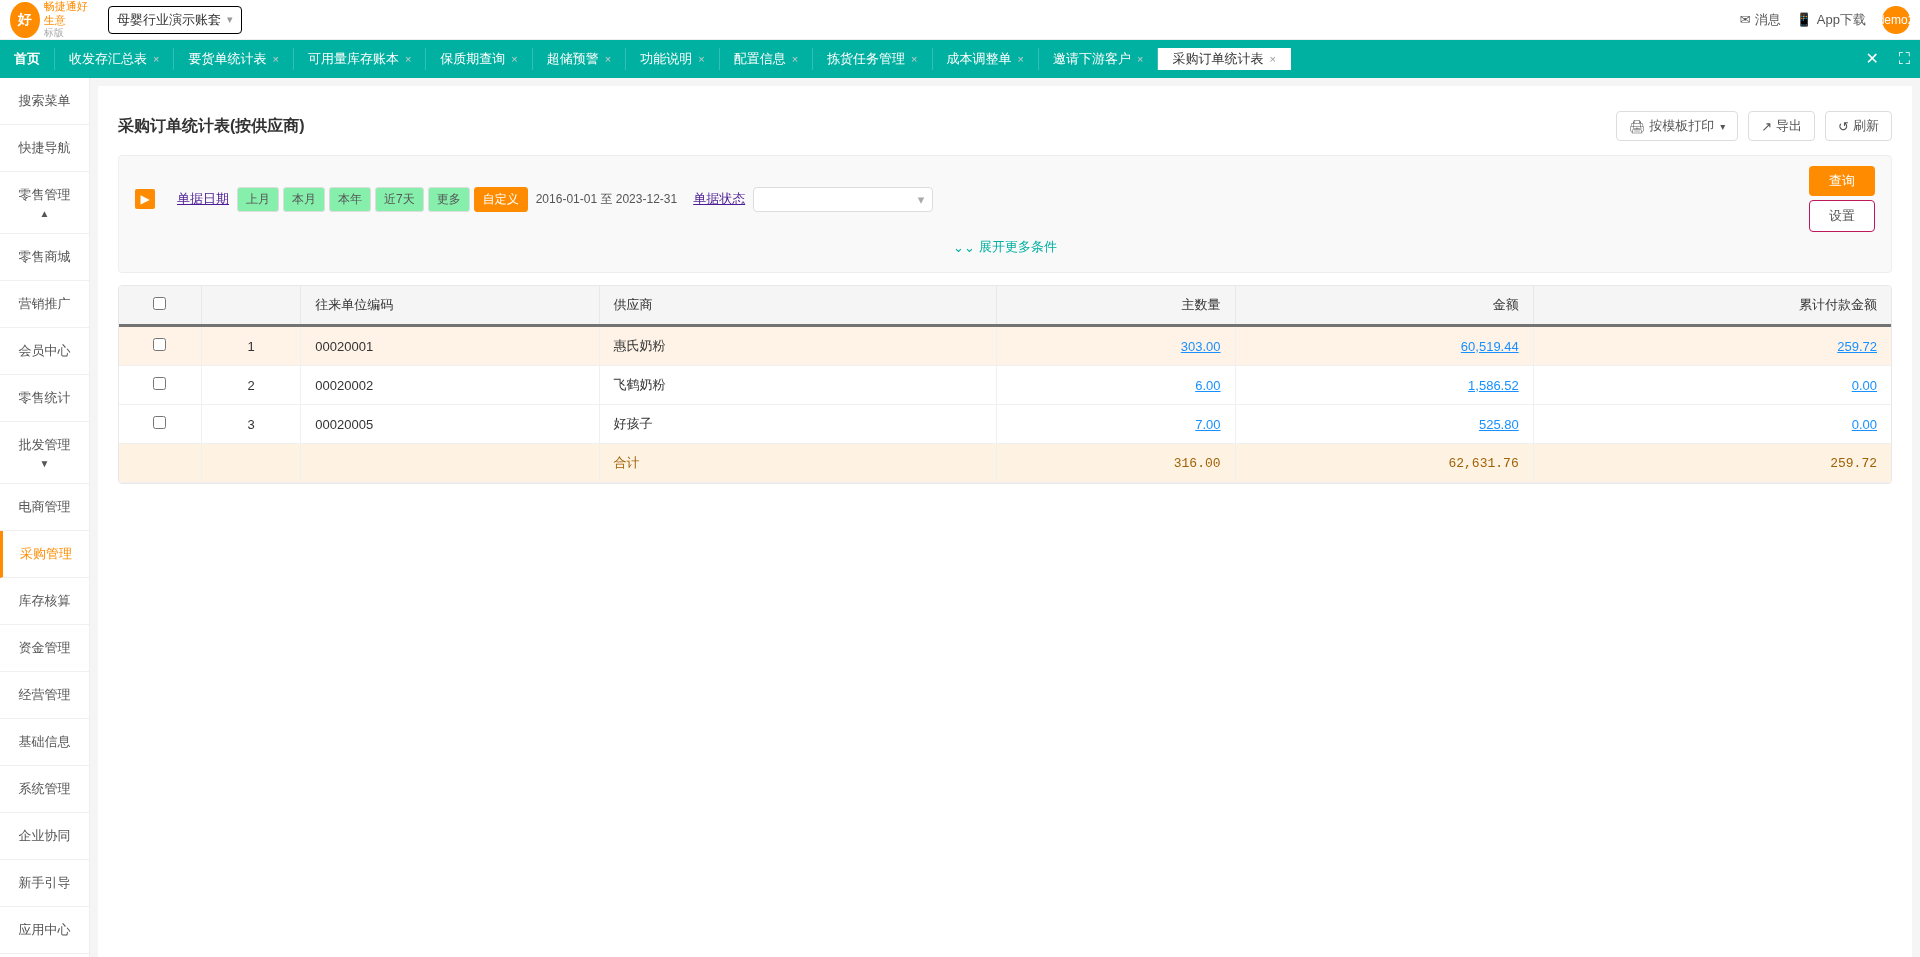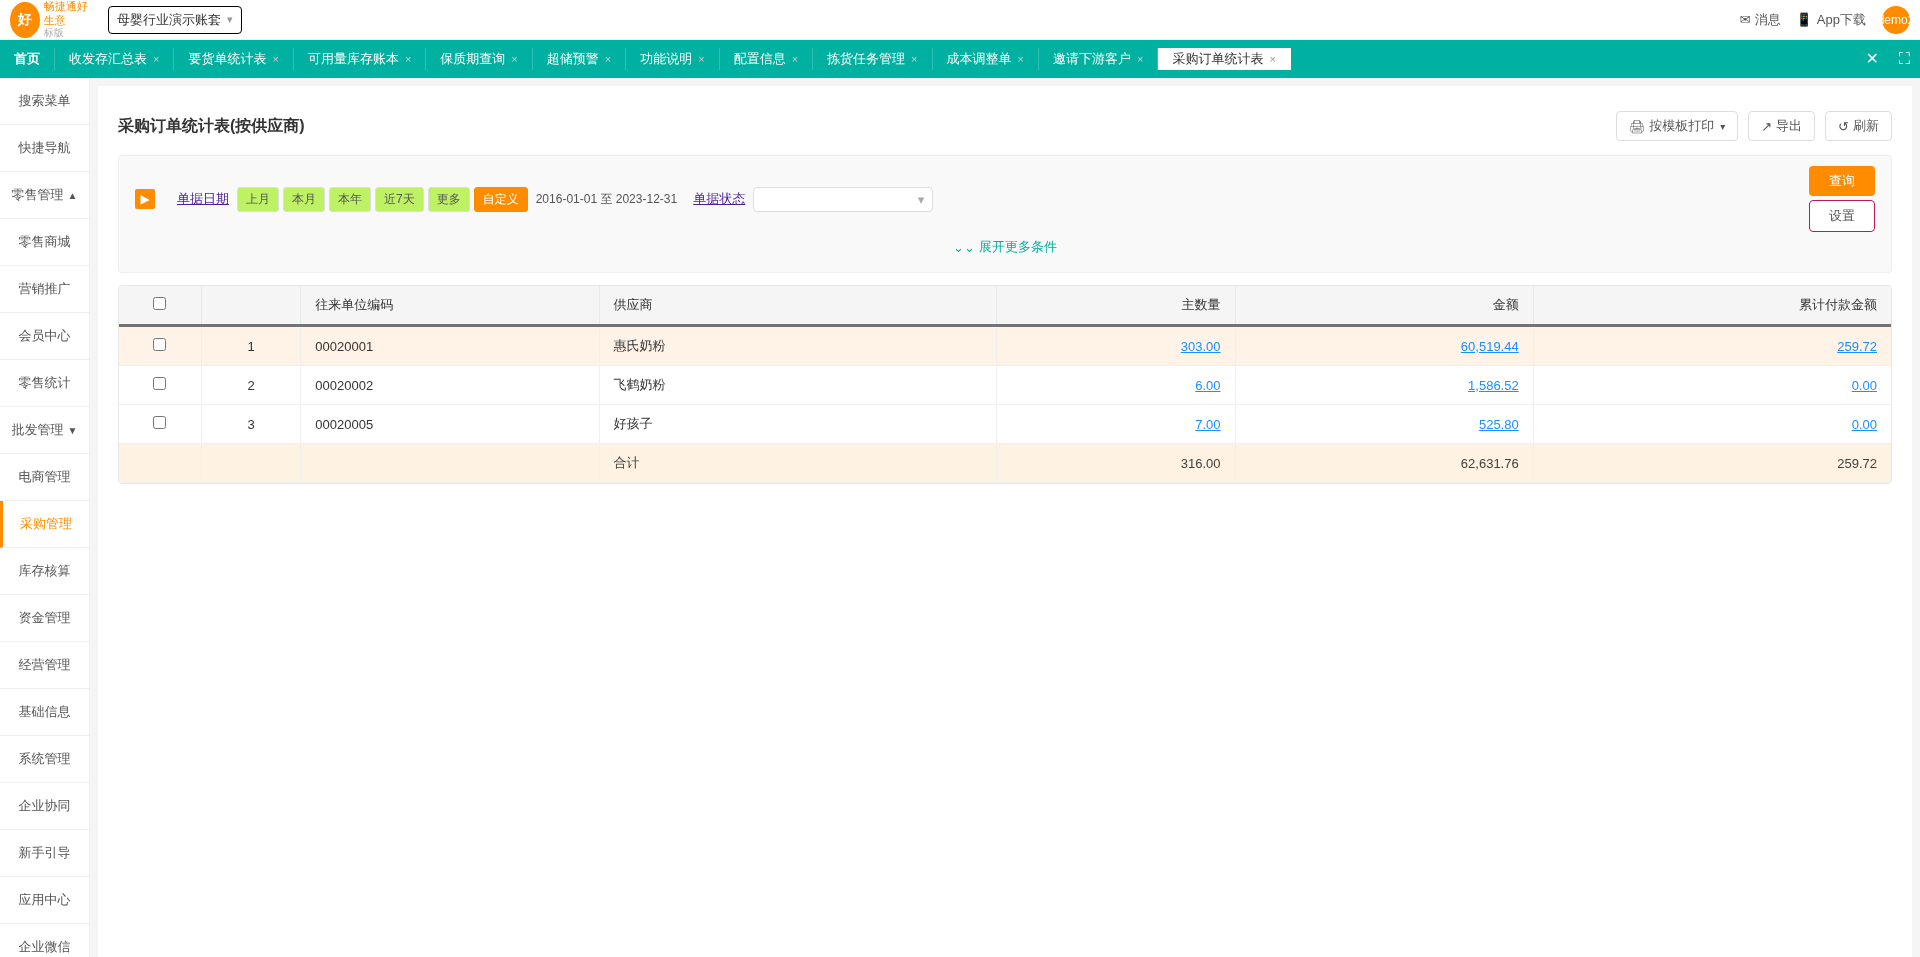--- a/index.html
+++ b/index.html
@@ -24,41 +24,41 @@
     .nav-tab .close-x { margin-left: 6px; font-size: 11px; color: #ccc; }
     .nav-tab.active .close-x { color: #999; }
     .nav-end-btns { margin-left: auto; display: flex; align-items: center; }
     .nav-end-btn { color: #fff; font-size: 16px; padding: 0 10px; cursor: pointer; line-height: 38px; }
 
     
     .layout { display: flex; height: calc(957px - 40px - 38px); }
     .sidebar { width: 90px; background: #fff; border-right: 1px solid #eee; flex-shrink: 0; overflow-y: auto; }
     .sidebar-item { padding: 14px 0; text-align: center; cursor: pointer; color: #555; font-size: 13px; border-bottom: 1px solid #f0f0f0; }
     .sidebar-item.active { color: #ff8c00; background: #fff; border-left: 3px solid #ff8c00; }
-    .sidebar-item.with-arrow { display: flex; align-items: center; justify-content: center; gap: 4px; }
+    .sidebar-item.with-arrow { display: flex; align-items: center; justify-content: center; gap: 4px; flex-direction: column; }
 
     
     .main { flex: 1; background: #f5f5f5; overflow-y: auto; padding: 0; }
     .content-area { background: #fff; margin: 8px; padding: 25px 20px; min-height: 100%; }
 
     
     .page-header { display: flex; align-items: center; justify-content: space-between; margin-bottom: 14px; }
     .page-title { font-size: 16px; font-weight: bold; color: #333; }
     .header-actions { display: flex; align-items: center; gap: 10px; }
     .btn-print { display: flex; align-items: center; gap: 4px; padding: 5px 12px; border: 1px solid #ddd; border-radius: 4px; background: #fff; color: #555; cursor: pointer; font-size: 13px; }
     .btn-export { display: flex; align-items: center; gap: 4px; padding: 5px 12px; border: 1px solid #ddd; border-radius: 4px; background: #fff; color: #555; cursor: pointer; font-size: 13px; }
     .btn-refresh { display: flex; align-items: center; gap: 4px; padding: 5px 12px; border: 1px solid #ddd; border-radius: 4px; background: #fff; color: #555; cursor: pointer; font-size: 13px; }
 
     
     .filter-bar { background: #f9f9f9; border: 1px solid #eee; border-radius: 4px; padding: 10px 16px; margin-bottom: 12px; }
     .filter-row { display: flex; align-items: center; gap: 16px; flex-wrap: wrap; }
     .filter-item { display: flex; align-items: center; gap: 8px; }
     .filter-label { color: #4c1d95; font-size: 13px; white-space: nowrap; text-decoration: underline; }
     .date-btns { display: flex; gap: 4px; }
-    .date-btn { padding: 3px 8px; border: 1px solid #ddd; border-radius: 3px; background: #bef264; color: #555; cursor: pointer; font-size: 12px; }
+    .date-btn { padding: 3px 8px; border: 1px solid #ddd; border-radius: 3px; background: #86efac; color: #555; cursor: pointer; font-size: 12px; }
     .date-btn.custom { background: #ff8c00; color: #fff; border-color: #ff8c00; }
     .date-range { font-size: 12px; color: #555; }
     .filter-select { padding: 4px 8px; border: 1px solid #ddd; border-radius: 4px; font-size: 13px; background: #fff; min-width: 160px; color: #333; display: flex; align-items: center; justify-content: space-between; cursor: pointer; }
     .filter-input { padding: 4px 8px; border: 1px solid #ddd; border-radius: 4px; font-size: 13px; min-width: 200px; }
     .btn-query { padding: 6px 20px; background: #ff8c00; color: #fff; border: none; border-radius: 4px; cursor: pointer; font-size: 13px; }
     .btn-settings { padding: 6px 16px; background: #fff; color: #555; border: 1px solid #be185d; border-radius: 4px; cursor: pointer; font-size: 13px; display: block; margin-top: 4px; }
     .query-btn-group { display: flex; flex-direction: column; align-items: stretch; }
 
     
     .table-container { border: 1px solid #e8e8e8; border-radius: 4px; overflow: hidden; }
@@ -71,21 +71,21 @@
     tr.row-highlight { background: #fff3e8; }
     .link-text { color: #1890ff; text-decoration: underline; cursor: pointer; }
     .col-checkbox { width: 40px; text-align: center; }
     .col-seq { width: 50px; text-align: center; }
     .col-code { width: 150px; }
     .col-supplier { width: 200px; }
     .col-qty { width: 120px; text-align: right; }
     .col-amount { width: 150px; text-align: right; }
     .col-paid { width: 180px; text-align: right; }
     .footer-row { background: #fef3e2; }
-    .footer-row td { font-weight: normal; color: #404040; border-top: 1px solid #e8e8e8; }
+    .footer-row td { font-weight: normal; color: #a16207; border-top: 1px solid #e8e8e8; font-family: Liberation Mono, monospace; }
     .toggle-btn { width: 20px; height: 20px; background: #ff8c00; color: #fff; border: none; border-radius: 2px; cursor: pointer; font-size: 12px; display: inline-flex; align-items: center; justify-content: center; margin-right: 6px; }
     .expand-row { display: flex; align-items: center; justify-content: center; padding: 6px 0; }
     .expand-more-btn { color: #00b0a0; cursor: pointer; font-size: 13px; border: none; background: none; display: flex; align-items: center; gap: 4px; }
   </style>
 </head>
 <body>
 
 <div class="top-bar">
   <div class="logo-area">
     <div class="logo-icon">好</div>

